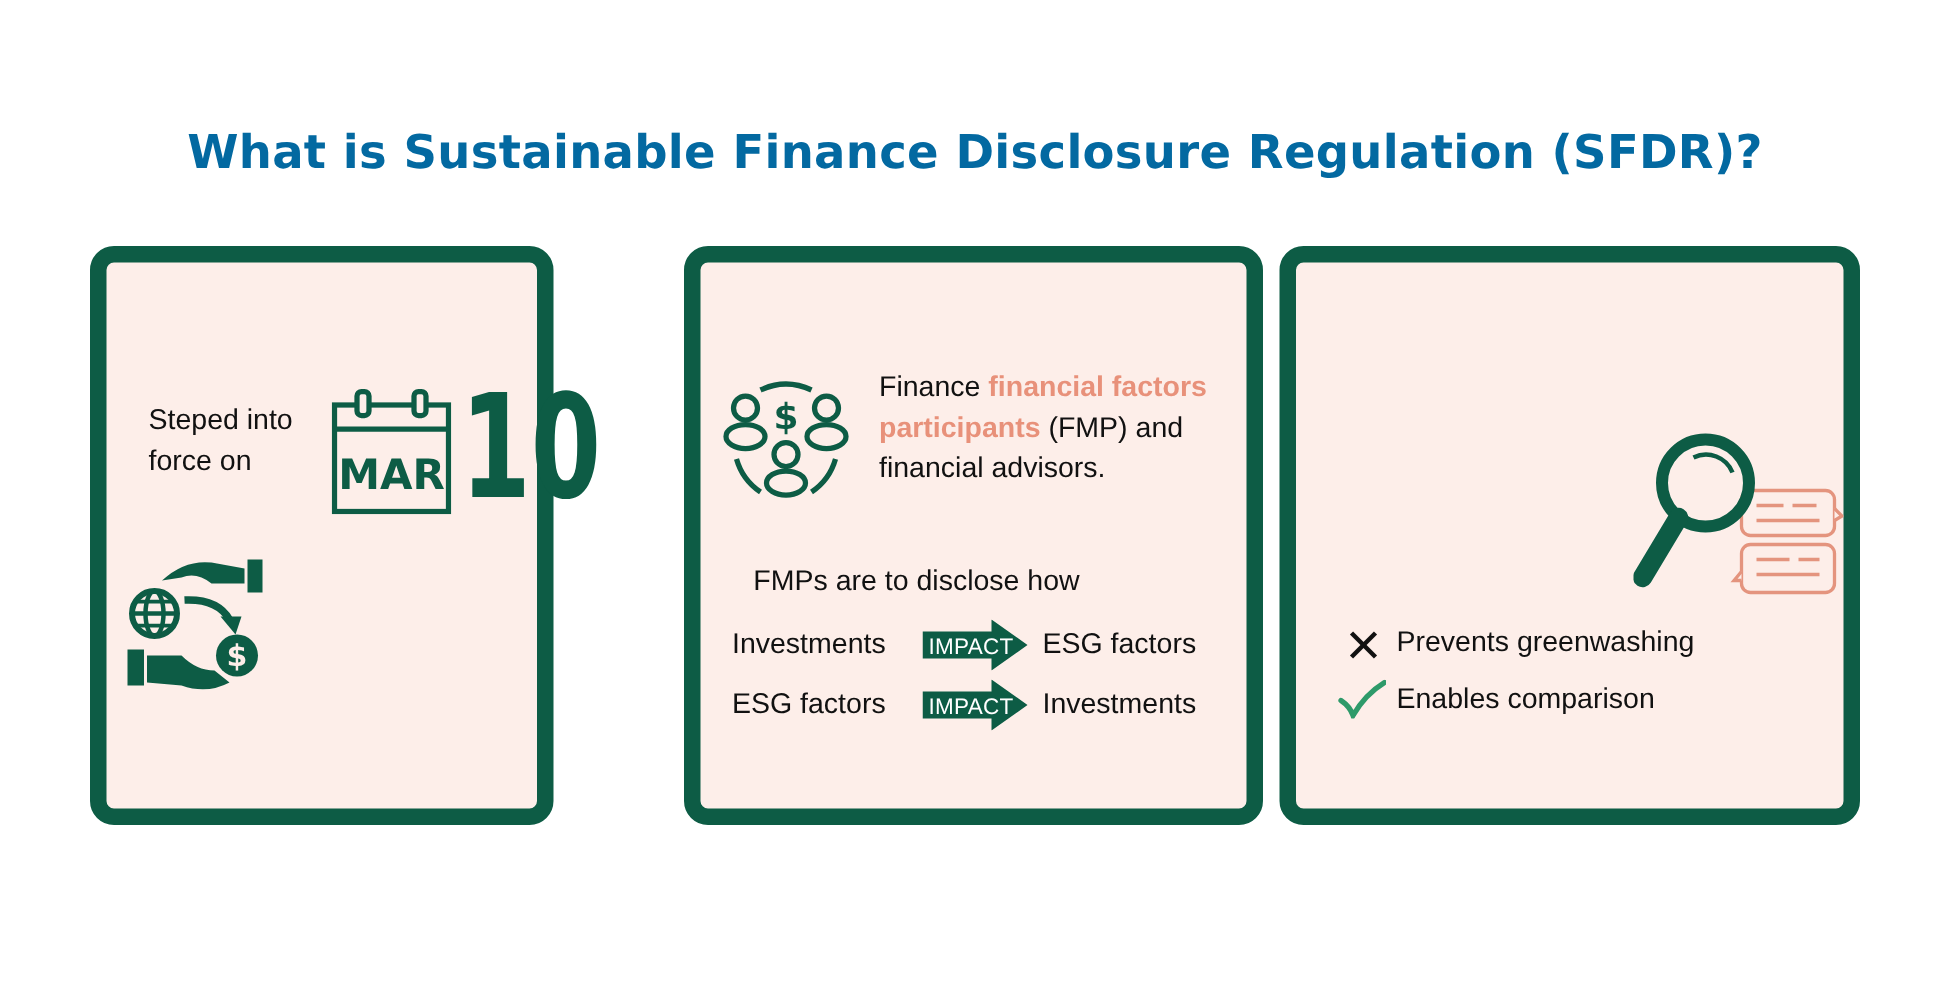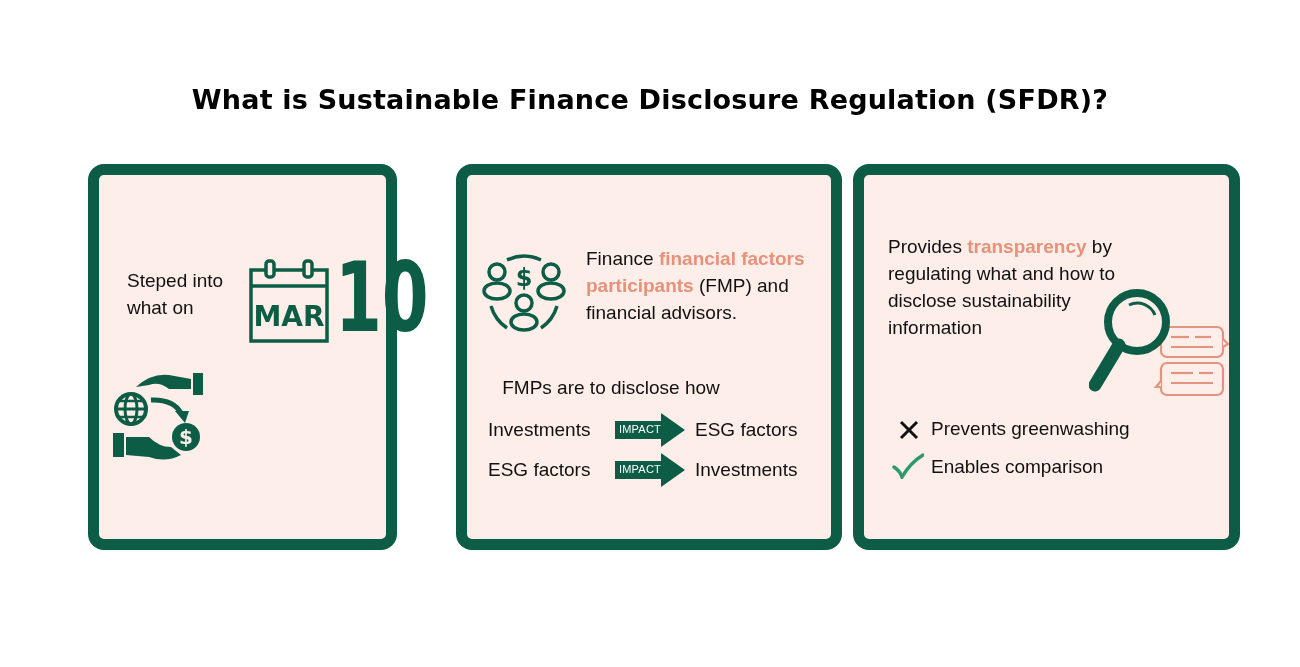--- a/index.html
+++ b/index.html
@@ -2,53 +2,53 @@
 <html><head>
 <meta charset="utf-8">
 <style>
   html, body { margin: 0; padding: 0; }
   body {
     width: 1300px; height: 667px; background: #ffffff; position: relative; overflow: hidden;
     font-family: "Liberation Sans", "DejaVu Sans", sans-serif; color: #111111;
   }
   .title {
     position: absolute; left: 0; top: 84px; width: 1300px; text-align: center;
-    font-family: "DejaVu Sans", sans-serif; font-weight: bold; font-size: 27px;
-    color: #000000; letter-spacing: 0.2px;
+    font-family: "DejaVu Sans", sans-serif; font-weight: bold; font-size: 31px;
+    color: #0369a1; letter-spacing: 0.2px;
   }
   .card {
     position: absolute; top: 164px; height: 386px; box-sizing: border-box;
     border: 11px solid #0d5c45; border-radius: 16px; background: #fdeee9;
   }
   .card::after {
     content: ""; position: absolute; left: -4px; right: -4px; bottom: -8px; height: 0;
   }
-  .c1 { left: 60px; width: 309px; margin-left: 28px; }
+  .c1 { left: 60px; width: 309px; }
   .c2 { left: 456px; width: 386px; }
   .c3 { left: 853px; width: 387px; }
   .abs { position: absolute; }
   .txt { font-size: 19px; line-height: 27px; color: #111; }
   .hl { color: #e8917a; font-weight: bold; }
   .green { color: #0d5c45; }
   .arrow-wrap { position: absolute; width: 72px; height: 34px; }
   .arrow-wrap svg { position: absolute; left: 0; top: 0; }
   .arrow-label {
     position: absolute; left: 4px; top: 10px; width: 58px; text-align: left;
-    font-size: 11px; color: #ffffff; font-family: "Liberation Sans", sans-serif; letter-spacing: 0.2px;
+    font-size: 15px; color: #ffffff; font-family: "Liberation Sans", sans-serif; letter-spacing: 0.2px;
   }
 </style>
 </head>
 <body>
 
 <div class="title">What is Sustainable Finance Disclosure Regulation (SFDR)?</div>
 
 <div class="card c1">
   <div class="abs txt" style="left:28px; top:92px;">
     <div>Steped into</div>
-    <div>what on</div>
+    <div>force on</div>
   </div>
   <div class="abs" style="left:150px; top:83px; width:80px; height:85px;">
     <svg width="80" height="85" viewBox="0 0 80 85">
       <rect x="2" y="12" width="76" height="71" fill="none" stroke="#0d5c45" stroke-width="3.5"></rect>
       <line x1="2" y1="28" x2="78" y2="28" stroke="#0d5c45" stroke-width="3.5"></line>
       <rect x="17" y="3" width="8" height="16" rx="3" fill="#fdeee9" stroke="#0d5c45" stroke-width="3.5"></rect>
       <rect x="55" y="3" width="8" height="16" rx="3" fill="#fdeee9" stroke="#0d5c45" stroke-width="3.5"></rect>
     </svg>
     <div class="abs green" style="left:0; top:42px; width:80px; text-align:center; font-size:28px; font-weight:bold; font-family:'DejaVu Sans',sans-serif;">MAR</div>
   </div>
@@ -119,26 +119,20 @@
       <svg width="72" height="34" viewBox="0 0 72 34">
           <polygon points="0,8 46,8 46,0 70,17 46,34 46,26 0,26" fill="#0d5c45"></polygon>
         </svg>
       <div class="arrow-label">IMPACT</div>
     </div>
     <div class="abs txt" style="left:207px; top:3px;">Investments</div>
   </div>
 </div>
 
 <div class="card c3">
-  <div class="abs txt" style="left:24px; top:58px; width:320px;">
-    <div><span>Provides </span><span class="hl">transparency</span><span> by</span></div>
-    <div>regulating what and how to</div>
-    <div>disclose sustainability</div>
-    <div>information</div>
-  </div>
   <div class="abs" style="left:225px; top:112px; width:140px; height:115px;">
     <svg width="140" height="115" viewBox="0 0 140 115">
       <g fill="#fdeee9" stroke="#e4947e" stroke-width="2.2">
         <rect x="72" y="40" width="62" height="30" rx="6"></rect>
         <path d="M134 52 L139 57 L134 60"></path>
         <rect x="72" y="76" width="62" height="32" rx="6"></rect>
         <path d="M72 94 L67 100 L72 100"></path>
       </g>
       <g stroke="#e4947e" stroke-width="2.2">
         <line x1="82" y1="50" x2="100" y2="50"></line>

